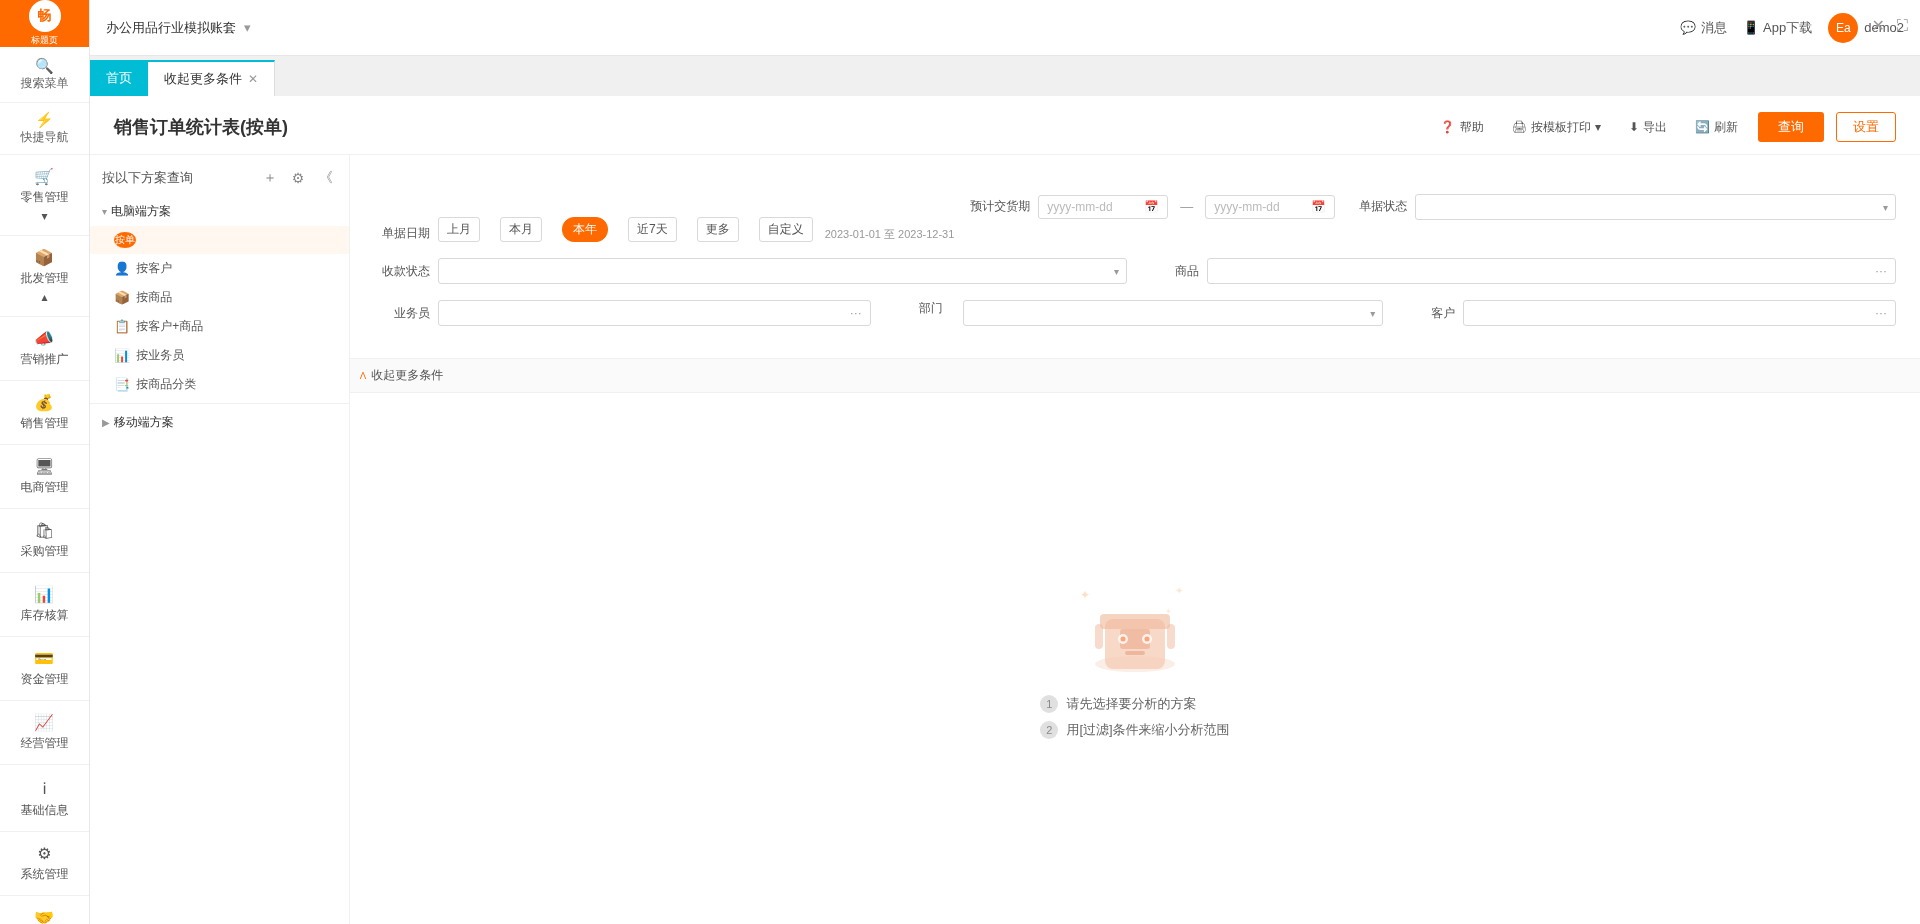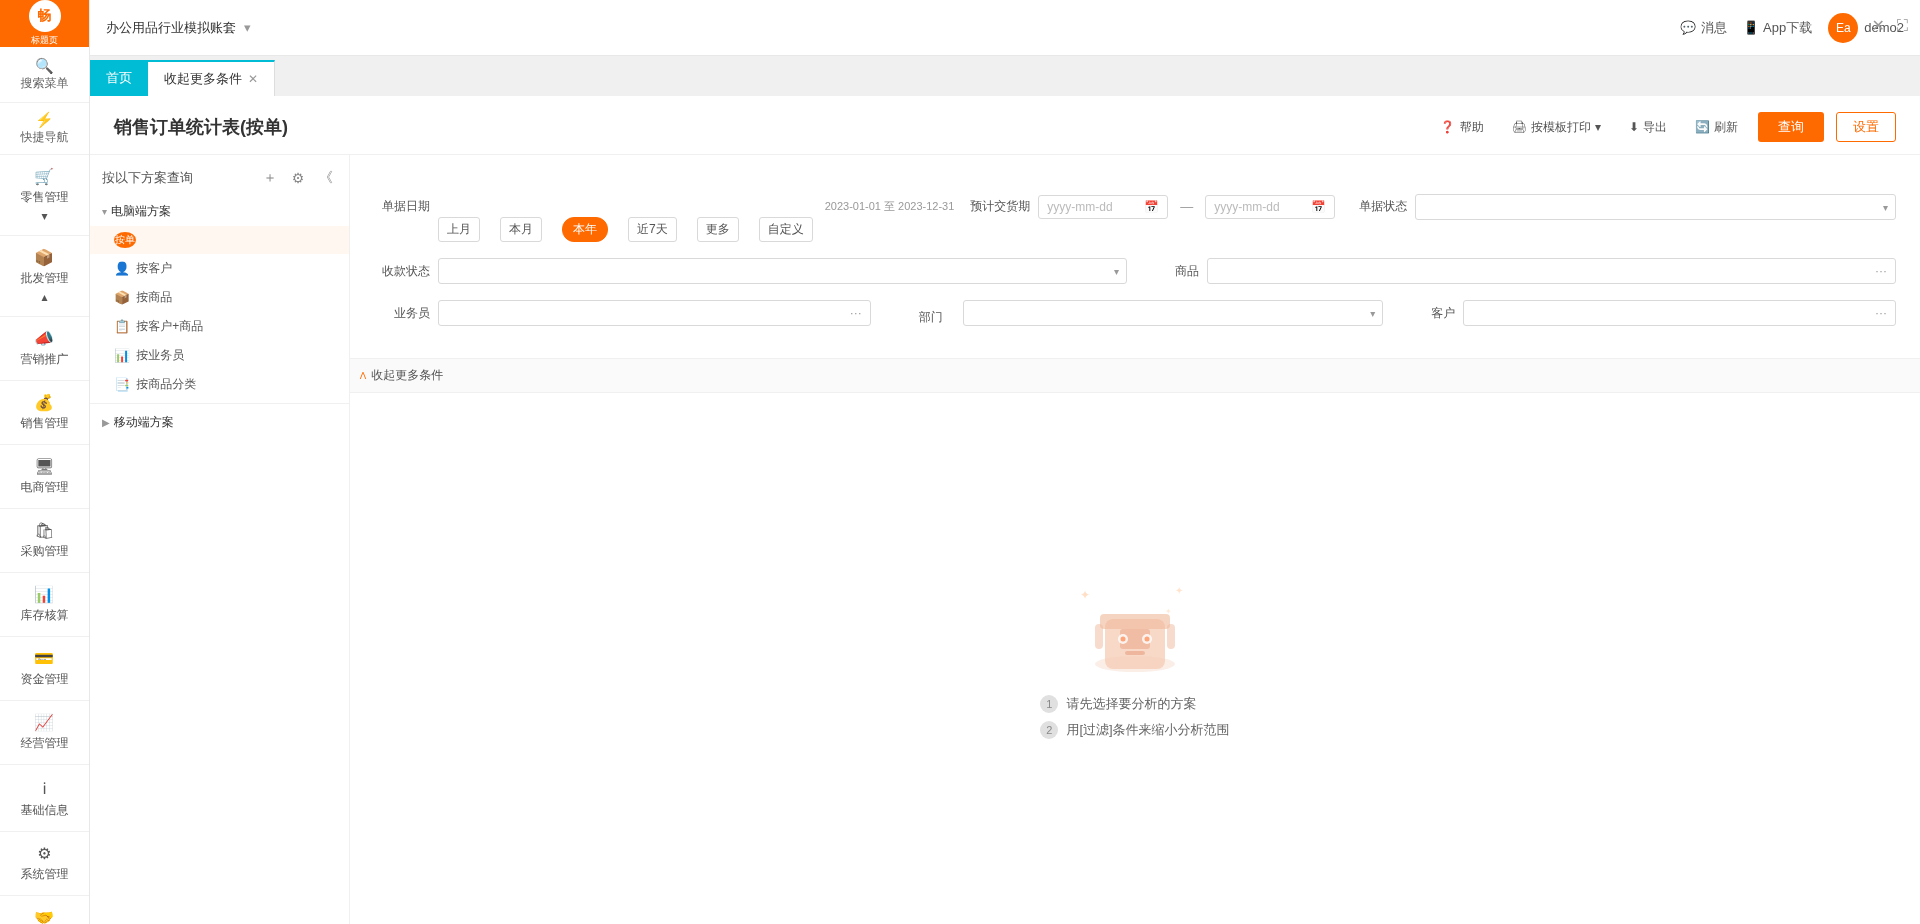--- a/index.html
+++ b/index.html
@@ -300,21 +300,21 @@
           <span>移动端方案</span>
         </div>
       </div>
 
       <div class="right-content">
 
         <div class="filter-area">
 
           <div class="filter-row">
 
-            <div style="display:flex;align-items:center;gap:8px;">
+            <div style="display:flex;align-items:flex-end;gap:8px;">
               <span class="filter-label">单据日期</span>
               <div class="date-filter-group">
                 <button class="date-btn">上月</button>
                 <button class="date-btn">本月</button>
                 <button class="date-btn date-btn-active">本年</button>
                 <button class="date-btn">近7天</button>
                 <button class="date-btn">更多</button>
                 <button class="date-btn">自定义</button>
               </div>
               <span class="date-range">2023-01-01 至 2023-12-31</span>
@@ -359,21 +359,21 @@
           </div>
 
           <div class="filter-row">
             <div style="display:flex;align-items:center;gap:8px;flex:1;">
               <span class="filter-label">业务员</span>
               <div style="flex:1;border:1px solid #d9d9d9;border-radius:3px;padding:5px 8px;display:flex;align-items:center;justify-content:flex-end;">
                 <span style="color:#999;font-size:12px;">···</span>
               </div>
             </div>
 
-            <div style="display:flex;align-items:flex-end;gap:20px;flex:1;">
+            <div style="display:flex;align-items:flex-start;gap:20px;flex:1;">
               <span class="filter-label">部门</span>
               <div class="filter-select-wrap" style="flex:1;">
                 <select class="filter-select" style="width:100%;"></select>
               </div>
             </div>
 
             <div style="display:flex;align-items:center;gap:8px;flex:1;">
               <span class="filter-label">客户</span>
               <div style="flex:1;border:1px solid #d9d9d9;border-radius:3px;padding:5px 8px;display:flex;align-items:center;justify-content:flex-end;">
                 <span style="color:#999;font-size:12px;">···</span>

